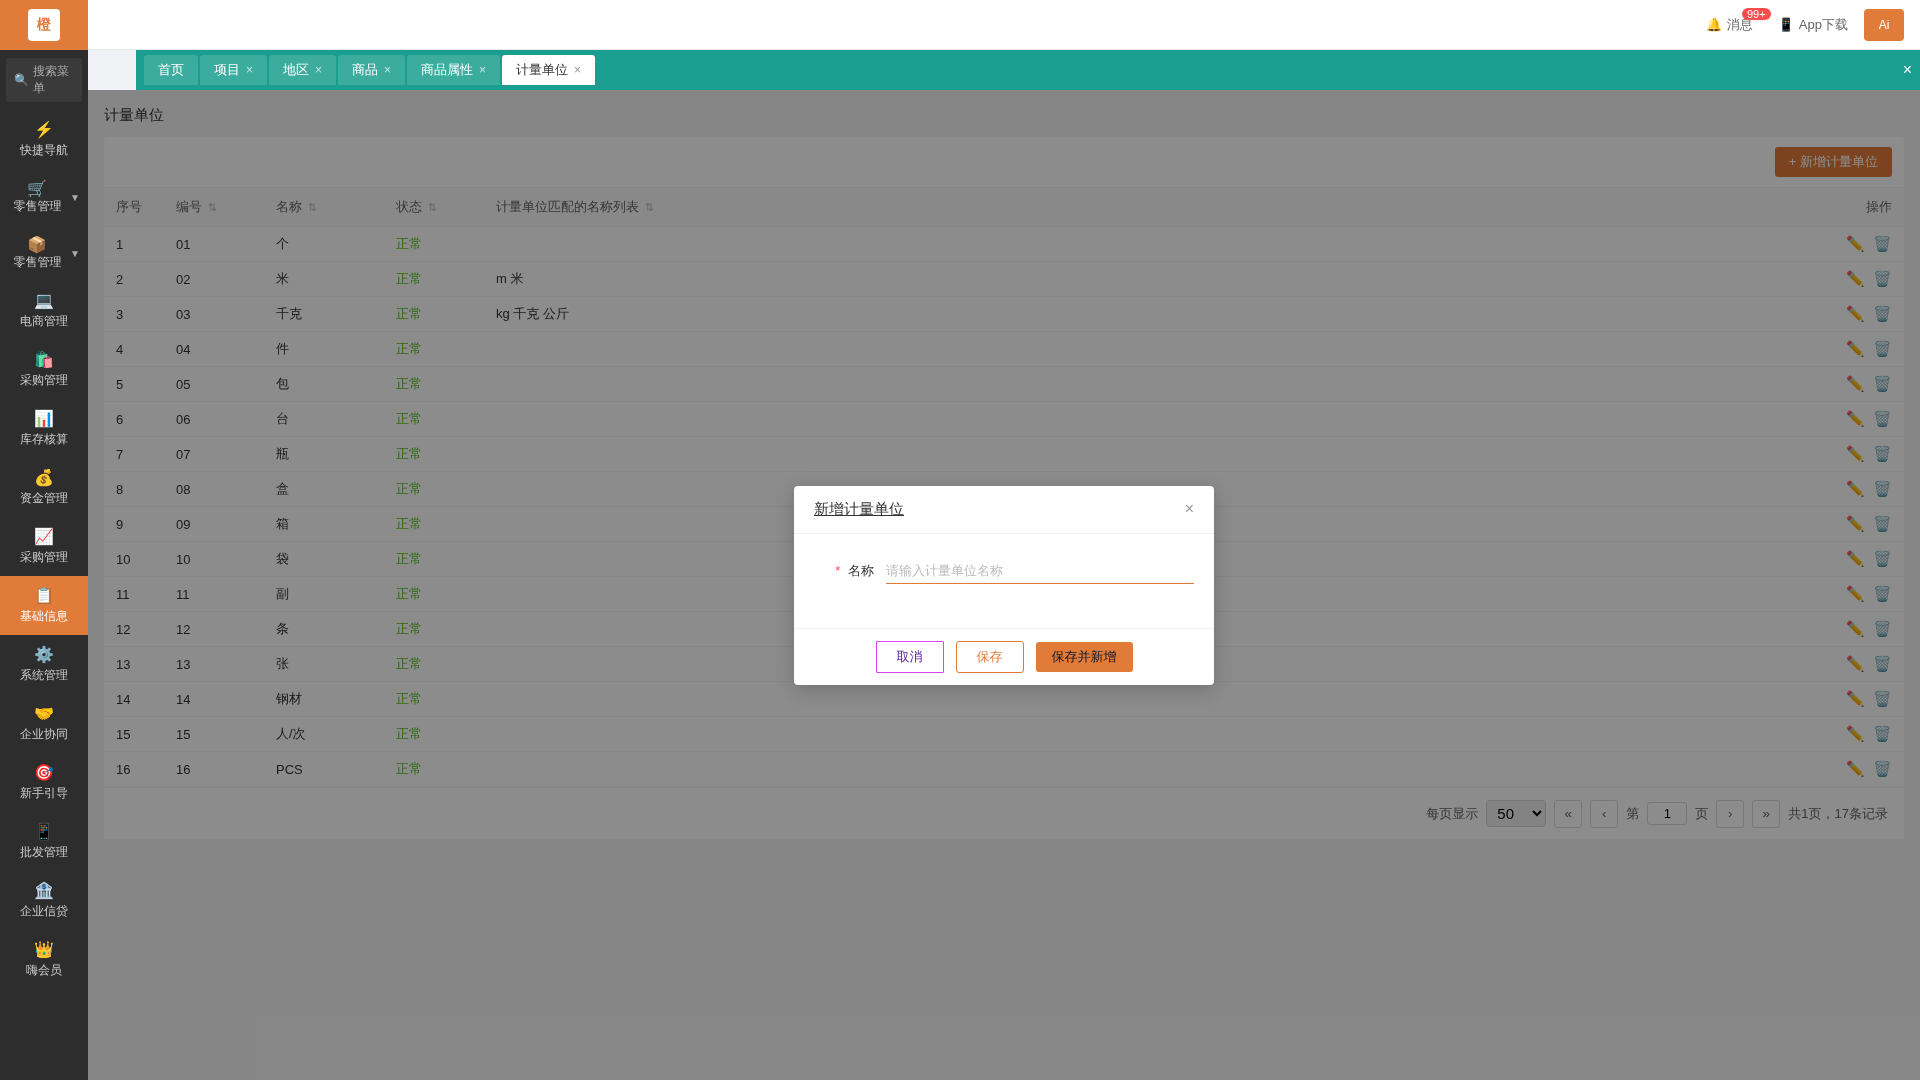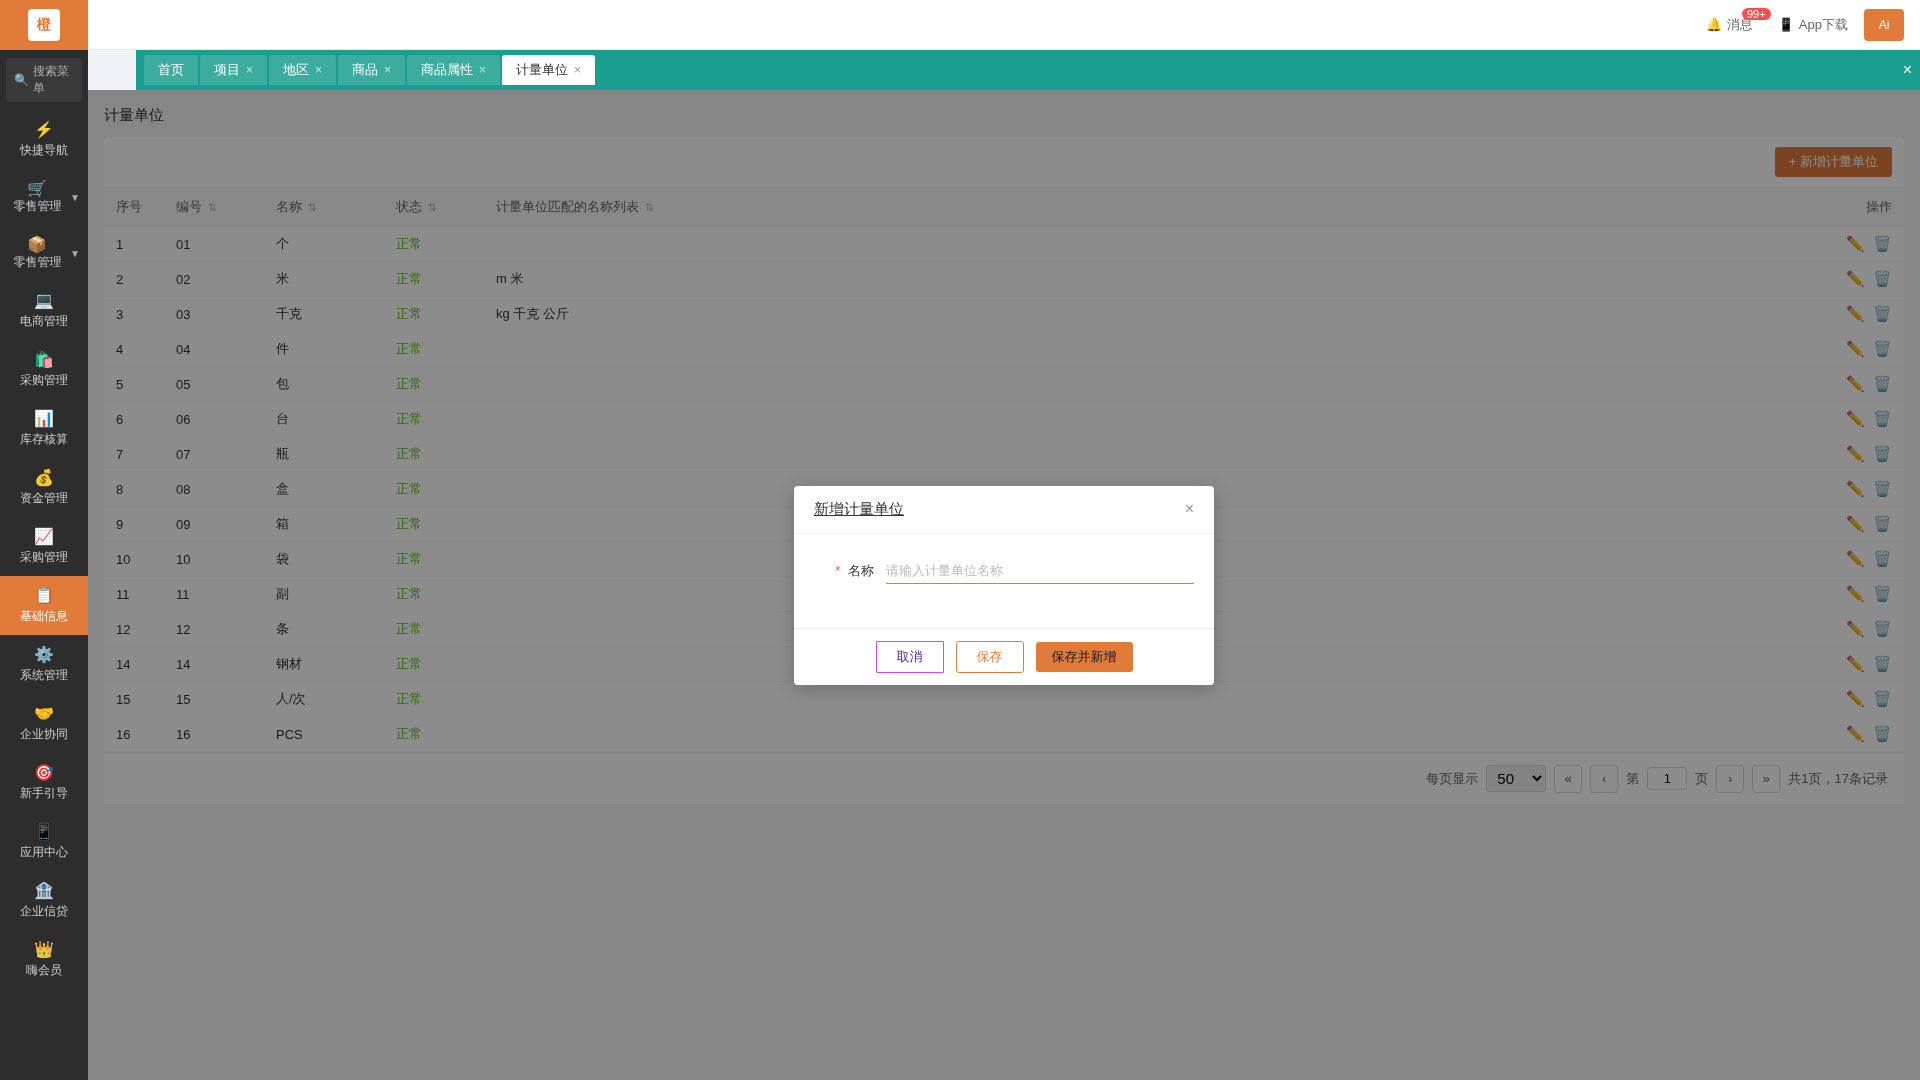--- a/index.html
+++ b/index.html
@@ -153,21 +153,21 @@
     <div class="sidebar-item">
       <span class="sidebar-item-icon">🤝</span>
       <span>企业协同</span>
     </div>
     <div class="sidebar-item">
       <span class="sidebar-item-icon">🎯</span>
       <span>新手引导</span>
     </div>
     <div class="sidebar-item">
       <span class="sidebar-item-icon">📱</span>
-      <span>应用中心</span>
+      <span>批发管理</span>
     </div>
     <div class="sidebar-item">
       <span class="sidebar-item-icon">🏦</span>
       <span>企业信贷</span>
     </div>
     <div class="sidebar-item">
       <span class="sidebar-item-icon">👑</span>
       <span>嗨会员</span>
     </div>
   </div>
@@ -389,20 +389,33 @@
       <td class="status-normal">正常</td>
       <td></td>
       <td>
         <div class="action-icons">
           <span class="action-btn" title="编辑">✏️</span>
           <span class="action-btn" title="删除">🗑️</span>
         </div>
       </td>
     </tr>
             <tr>
+      <td>13</td>
+      <td>13</td>
+      <td>张</td>
+      <td class="status-normal">正常</td>
+      <td></td>
+      <td>
+        <div class="action-icons">
+          <span class="action-btn" title="编辑">✏️</span>
+          <span class="action-btn" title="删除">🗑️</span>
+        </div>
+      </td>
+    </tr>
+            <tr>
       <td>14</td>
       <td>14</td>
       <td>钢材</td>
       <td class="status-normal">正常</td>
       <td></td>
       <td>
         <div class="action-icons">
           <span class="action-btn" title="编辑">✏️</span>
           <span class="action-btn" title="删除">🗑️</span>
         </div>

